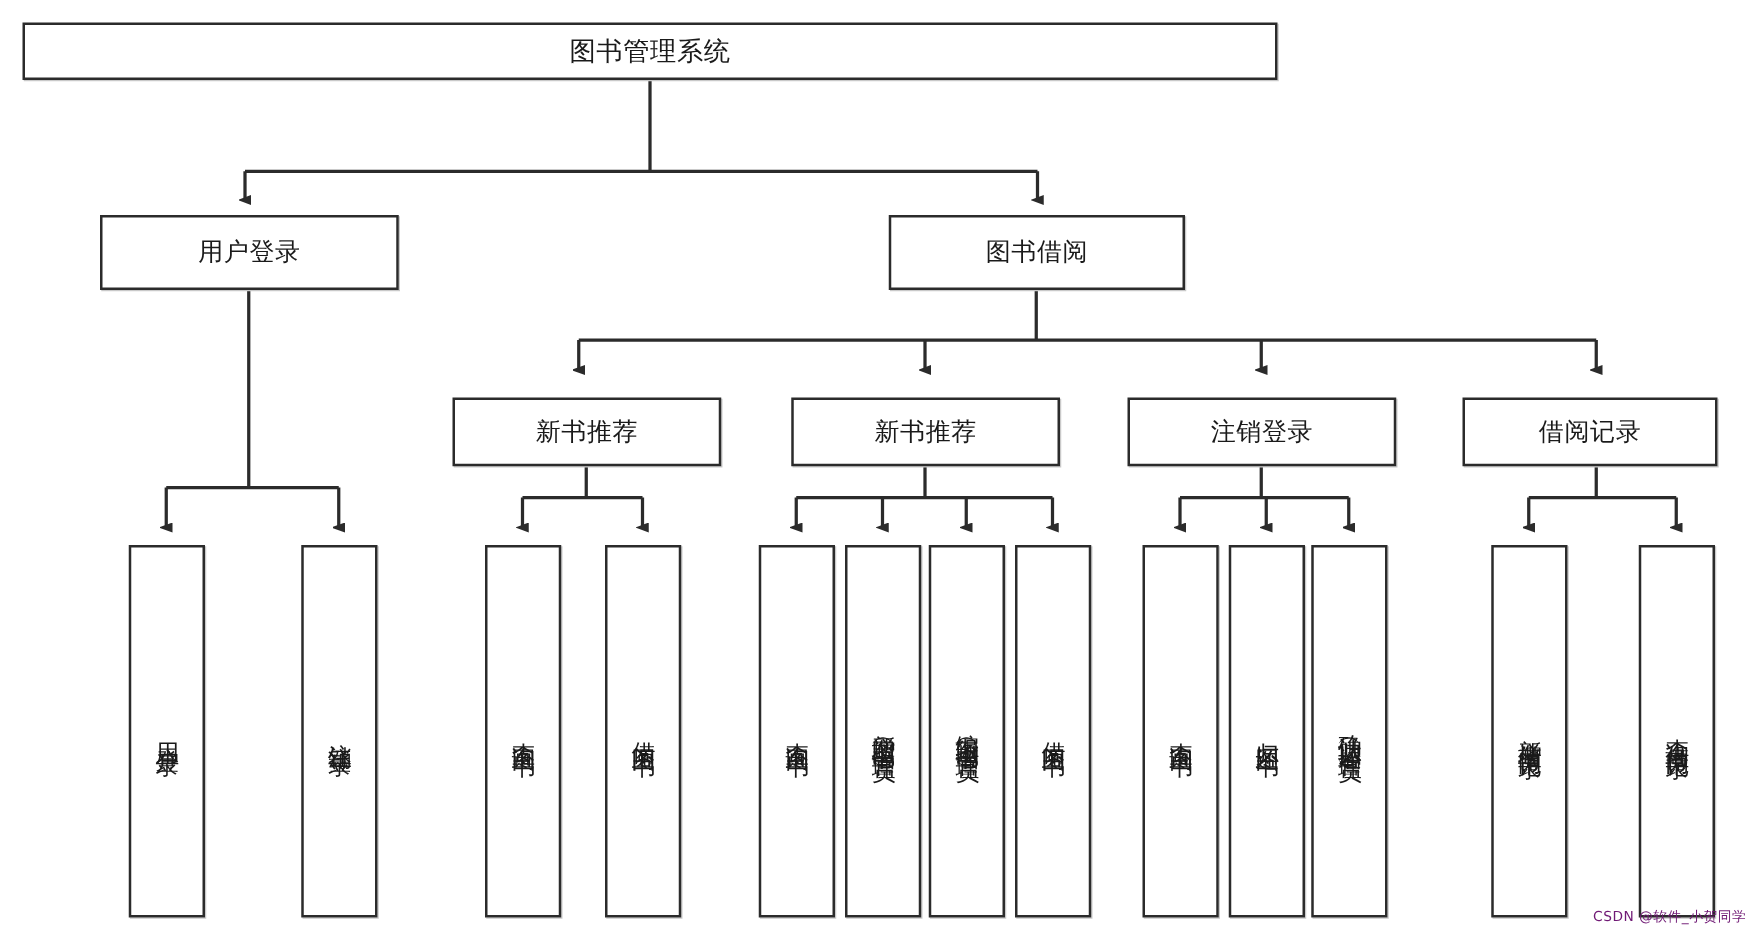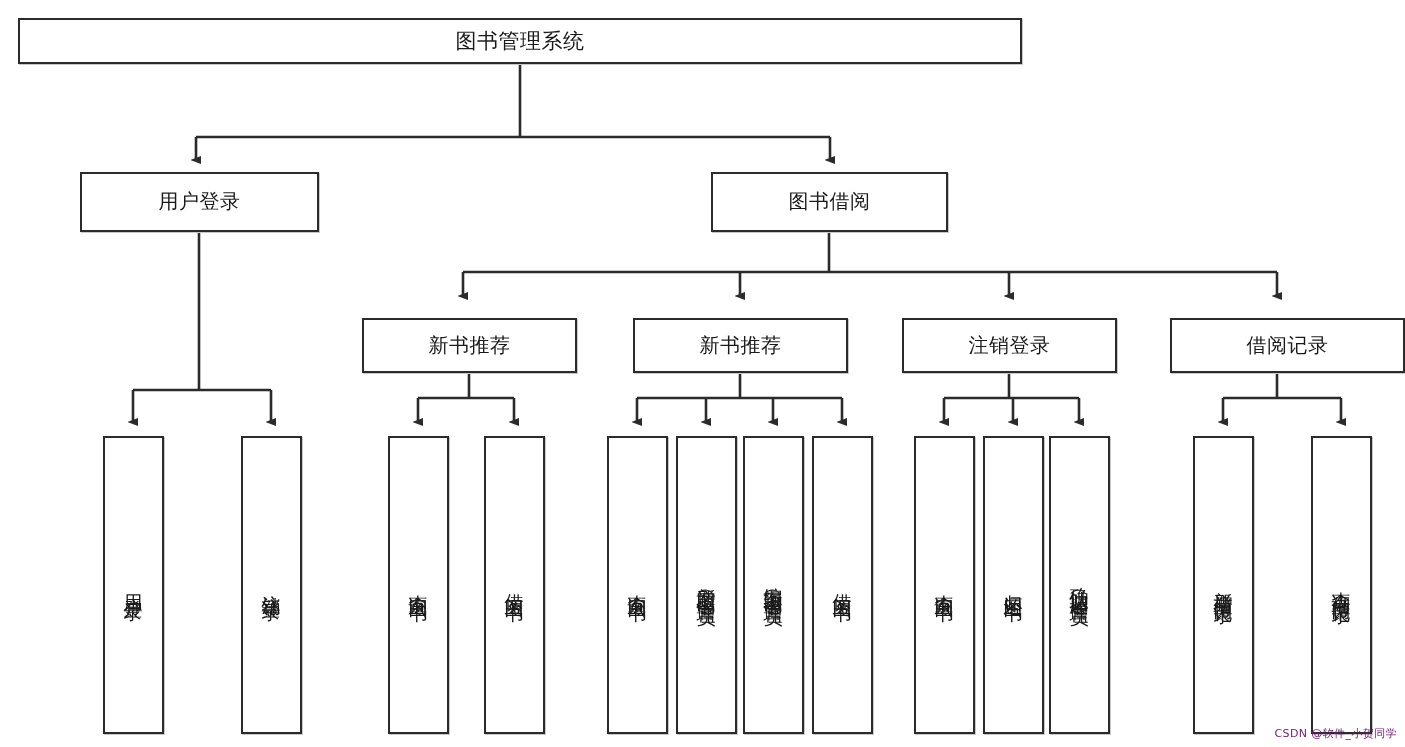--- a/index.html
+++ b/index.html
@@ -126,21 +126,21 @@
 
   <div class="node level2" style="left:362px;top:318px;width:215px;height:55px;">
     <span class="label">新书推荐</span>
   </div>
   <div class="node level2" style="left:633px;top:318px;width:215px;height:55px;">
     <span class="label">新书推荐</span>
   </div>
   <div class="node level2" style="left:902px;top:318px;width:215px;height:55px;">
     <span class="label">注销登录</span>
   </div>
-  <div class="node level2" style="left:1170px;top:318px;width:235px;height:55px;">
+  <div class="node level2" style="left:1170px;top:318px;width:204px;height:55px;">
     <span class="label">借阅记录</span>
   </div>
 
   <div class="node leaf" style="left:103px;top:436px;width:61px;height:298px;">
     <span class="label">用户登录</span>
   </div>
   <div class="node leaf" style="left:241px;top:436px;width:61px;height:298px;">
     <span class="label">注销登录</span>
   </div>
 

